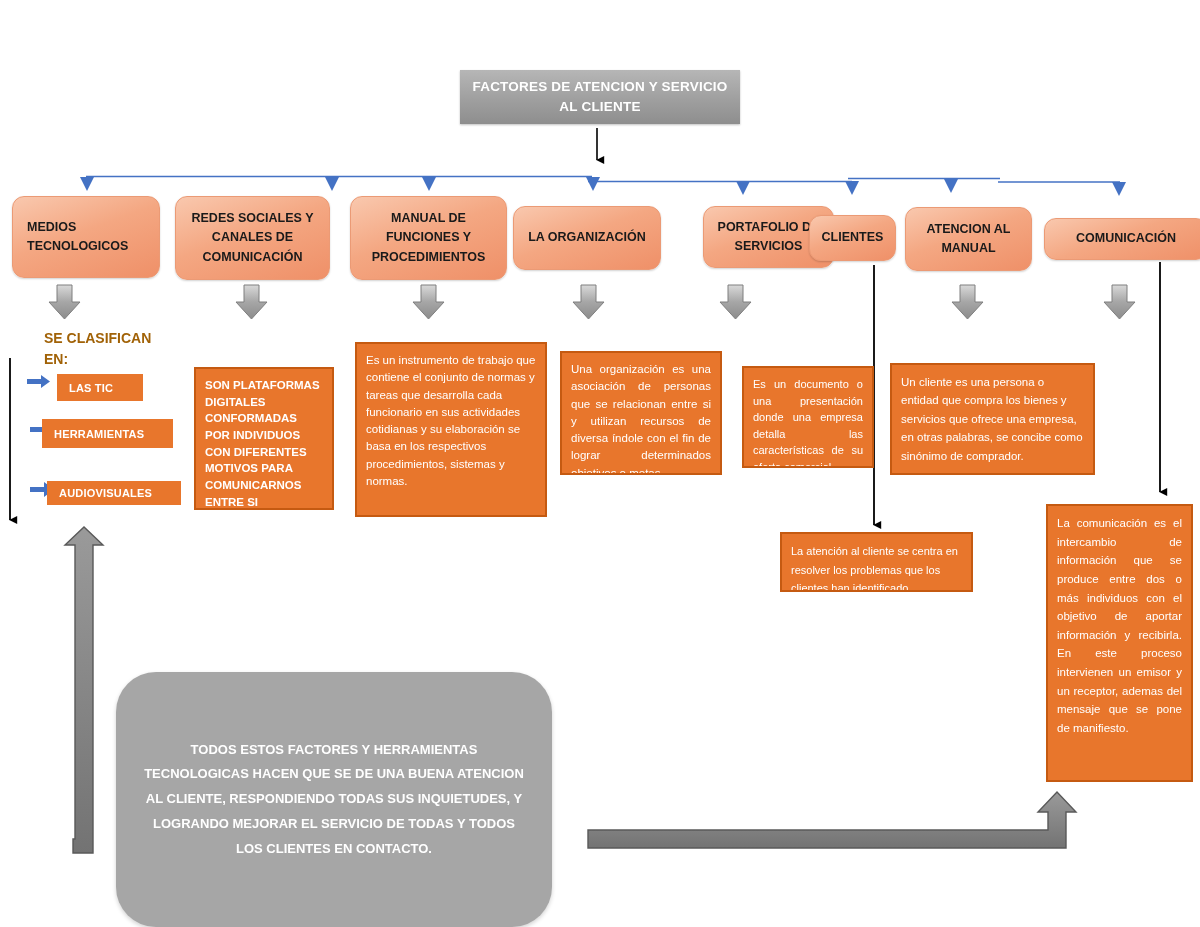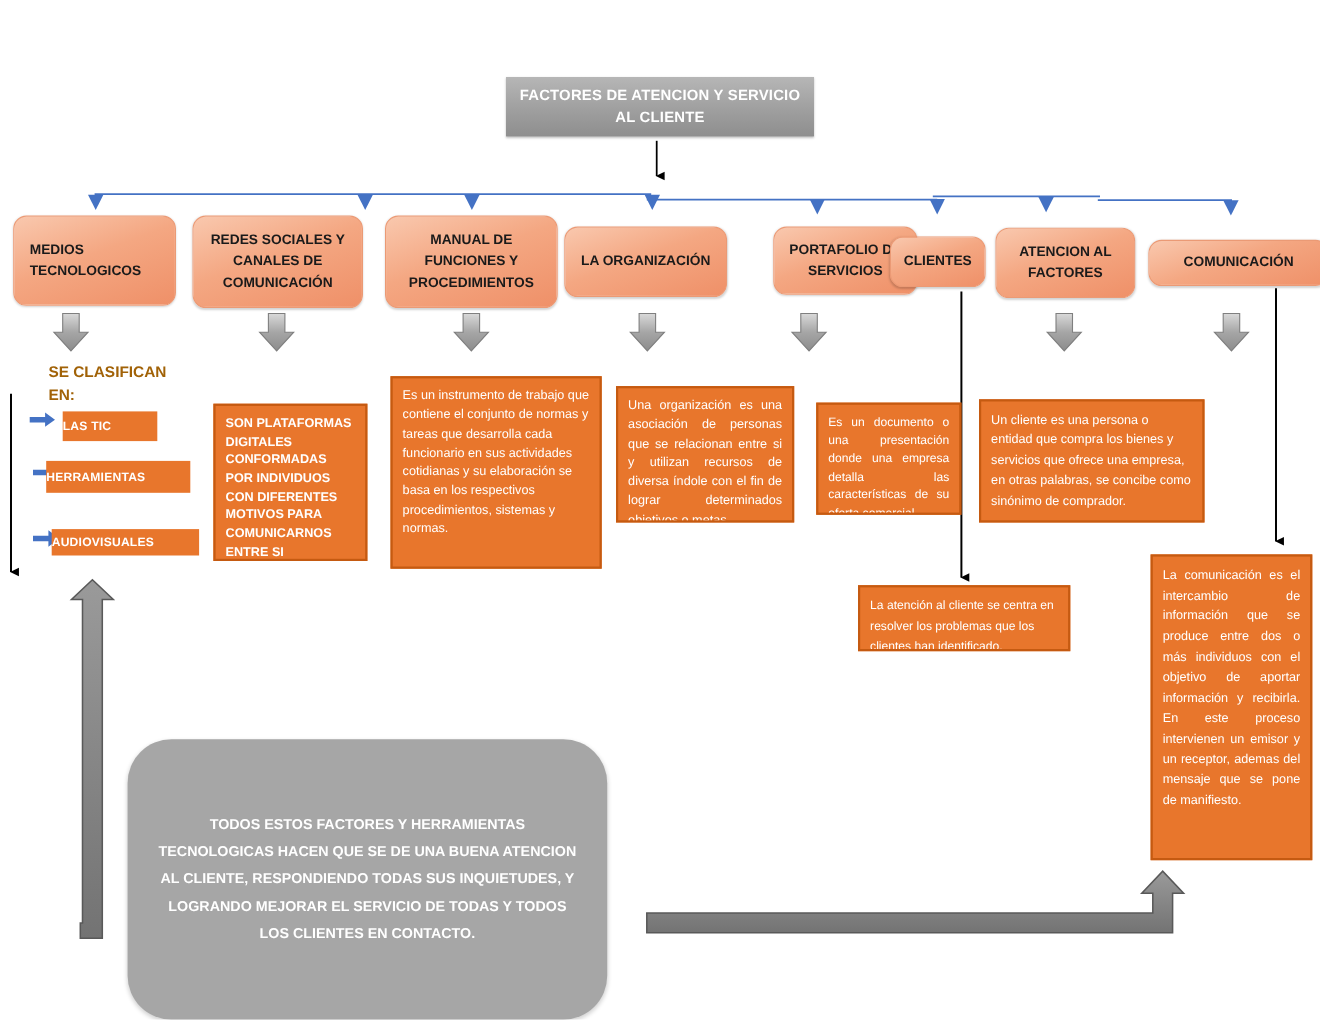--- a/index.html
+++ b/index.html
@@ -70,20 +70,21 @@
   .desc-box.small { font-size: 11px; }
 
   
   .tag-box {
     background: #e8762c;
     color: #ffffff;
     font-weight: bold;
     font-size: 11px;
     display: flex;
     align-items: center;
+    padding-left: 12px;
     letter-spacing: .2px;
   }
 
   
   .plain-label {
     color: #a16207;
     font-weight: bold;
     font-size: 14px;
     line-height: 1.5;
   }
@@ -202,21 +203,21 @@
   <div class="abs cat-box" style="left:175px; top:196px; width:155px; height:84px;">REDES SOCIALES Y CANALES DE COMUNICACIÓN</div>
 
   <div class="abs cat-box" style="left:350px; top:196px; width:157px; height:84px;">MANUAL DE FUNCIONES Y PROCEDIMIENTOS</div>
 
   <div class="abs cat-box" style="left:513px; top:206px; width:148px; height:64px;">LA ORGANIZACIÓN</div>
 
   <div class="abs cat-box" style="left:703px; top:206px; width:131px; height:62px;">PORTAFOLIO DE SERVICIOS</div>
 
   <div class="abs cat-box" style="left:809px; top:215px; width:87px; height:46px;">CLIENTES</div>
 
-  <div class="abs cat-box" style="left:905px; top:207px; width:127px; height:64px;">ATENCION AL FACTORES</div>
+  <div class="abs cat-box" style="left:905px; top:207px; width:127px; height:64px;">ATENCION AL MANUAL</div>
 
   <div class="abs cat-box" style="left:1044px; top:218px; width:164px; height:42px;">COMUNICACIÓN</div>
 
   <div class="abs plain-label" style="left:44px; top:328px; width:130px;">SE CLASIFICAN EN:</div>
 
   <div class="abs tag-box" style="left:57px; top:374px; width:86px; height:27px;">LAS TIC</div>
 
   <div class="abs tag-box" style="left:42px; top:419px; width:131px; height:29px;">HERRAMIENTAS</div>
 
   <div class="abs tag-box" style="left:47px; top:481px; width:134px; height:24px;">AUDIOVISUALES</div>

